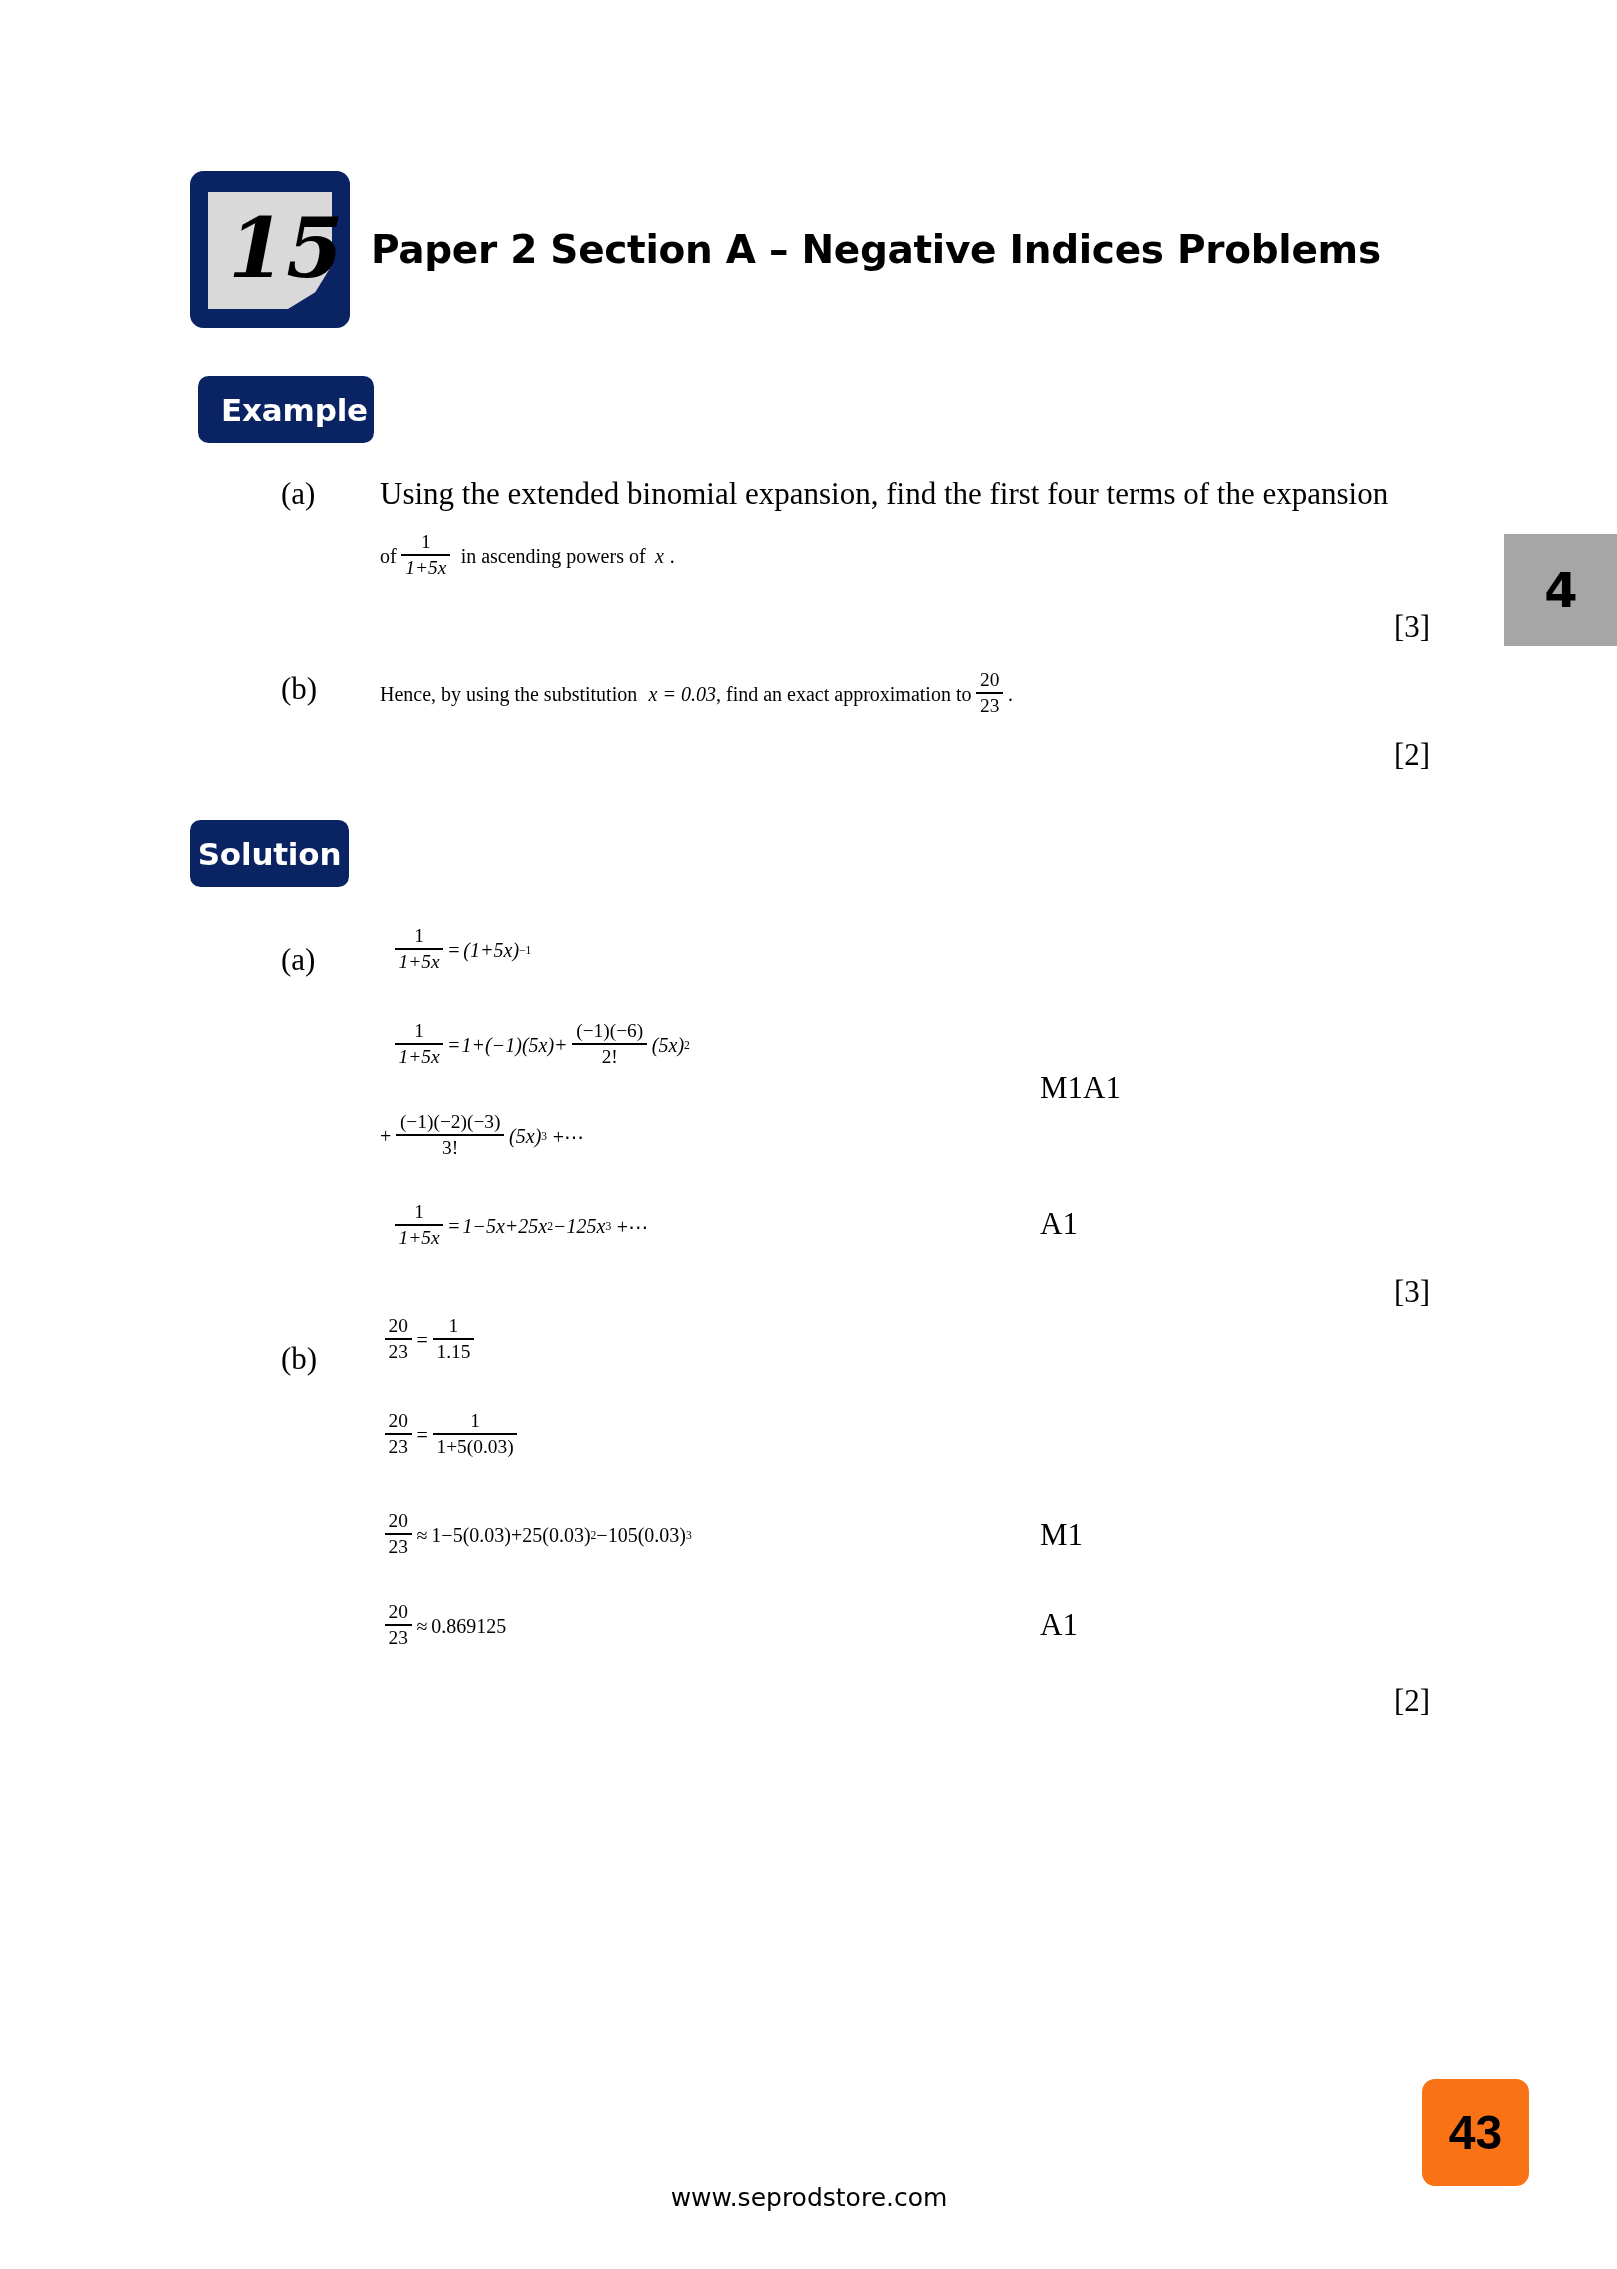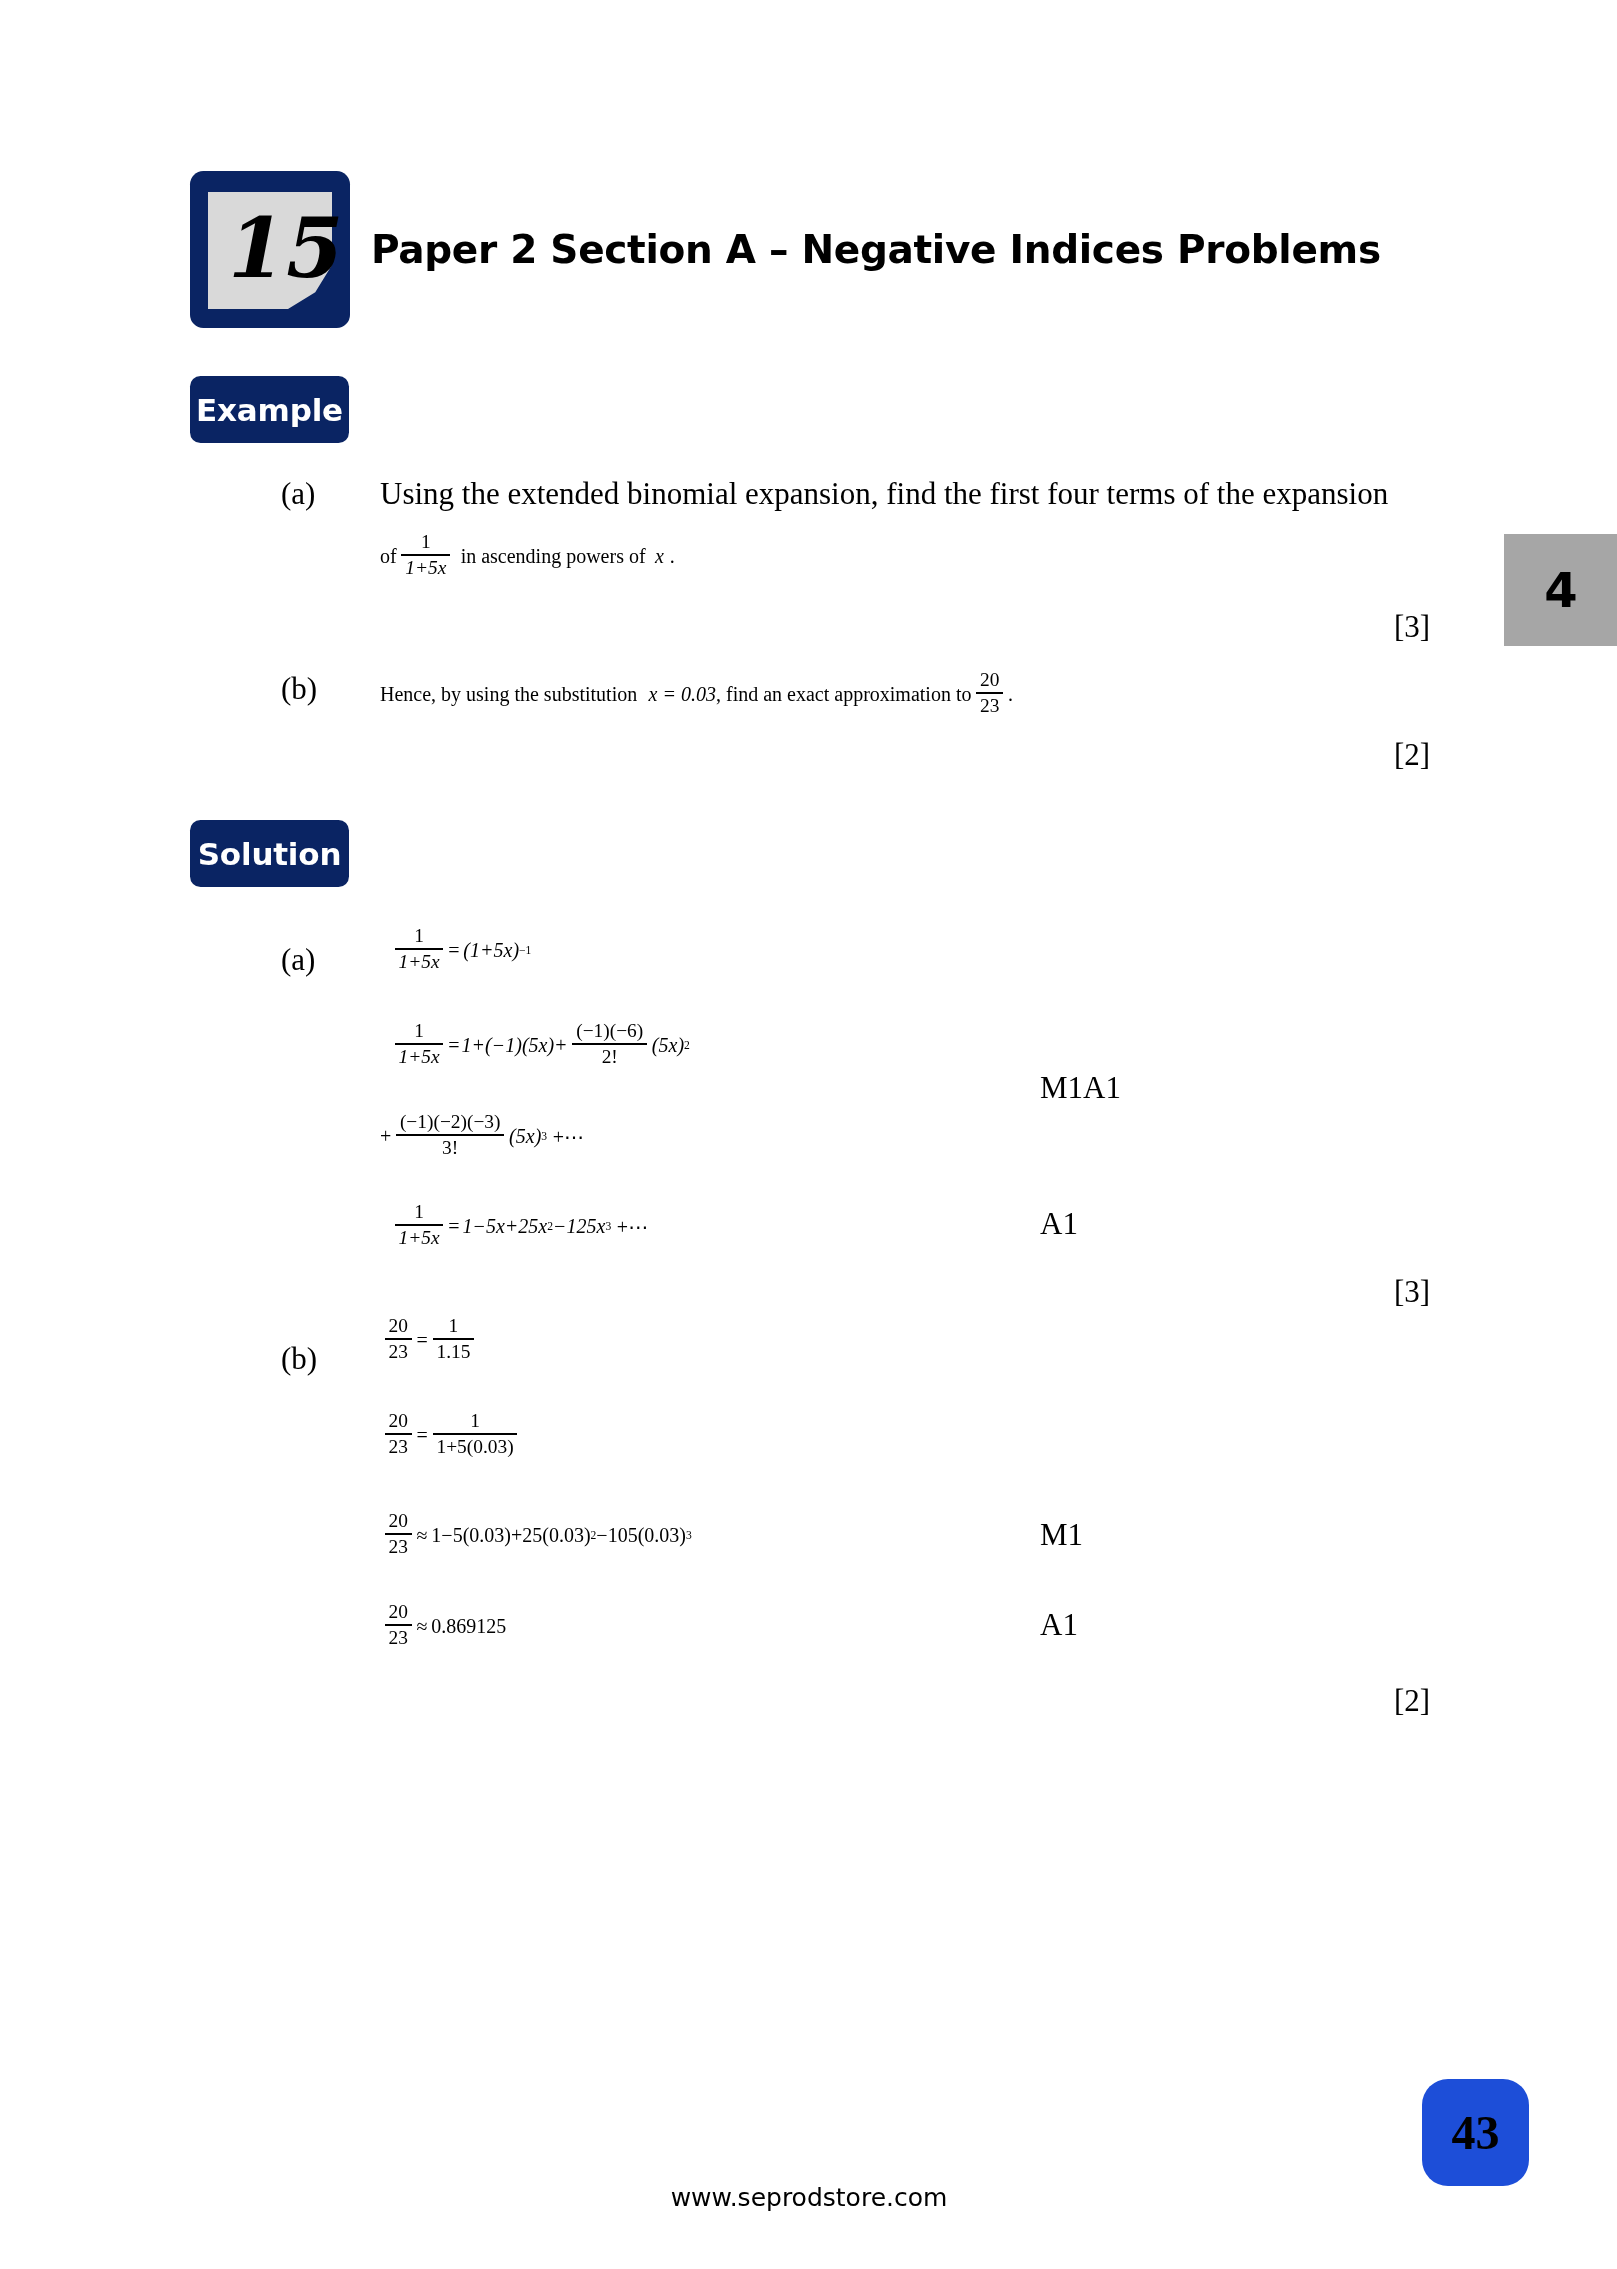--- a/index.html
+++ b/index.html
@@ -91,24 +91,25 @@
     color: #ffffff;
     font-family: "DejaVu Sans", "Liberation Sans", sans-serif;
     font-weight: bold;
     font-size: 31px;
     display: flex;
     align-items: center;
     justify-content: center;
     letter-spacing: -0.2px;
   }
   .pill-example {
-    left: 190px;
+    left: 198px;
     top: 376px;
     width: 159px;
     height: 67px;
+    padding-left: 17px;
   }
   .pill-solution {
     left: 190px;
     top: 820px;
     width: 159px;
     height: 67px;
   }
 
   
   .side-tab {
@@ -127,26 +128,26 @@
     color: #000000;
   }
 
   
   .page-number {
     position: absolute;
     left: 1422px;
     top: 2079px;
     width: 107px;
     height: 107px;
-    background: #1d4ed8;
-    border-radius: 26px;
+    background: #f97316;
+    border-radius: 13px;
     display: flex;
     align-items: center;
     justify-content: center;
-    font-family: Liberation Serif, serif;
+    font-family: Liberation Sans, sans-serif;
     font-weight: bold;
     font-size: 48px;
     color: #000000;
   }
 
   
   .footer {
     position: absolute;
     left: 0;
     right: 0;

